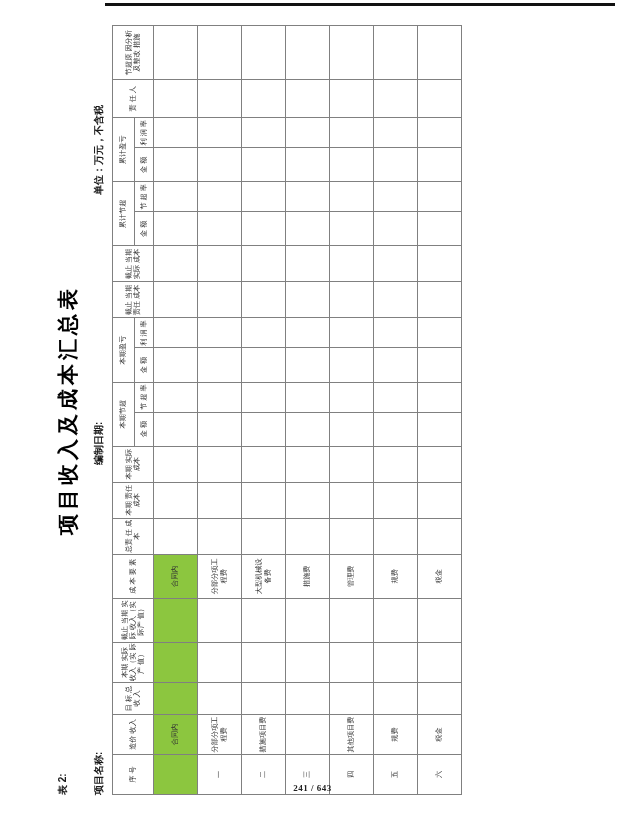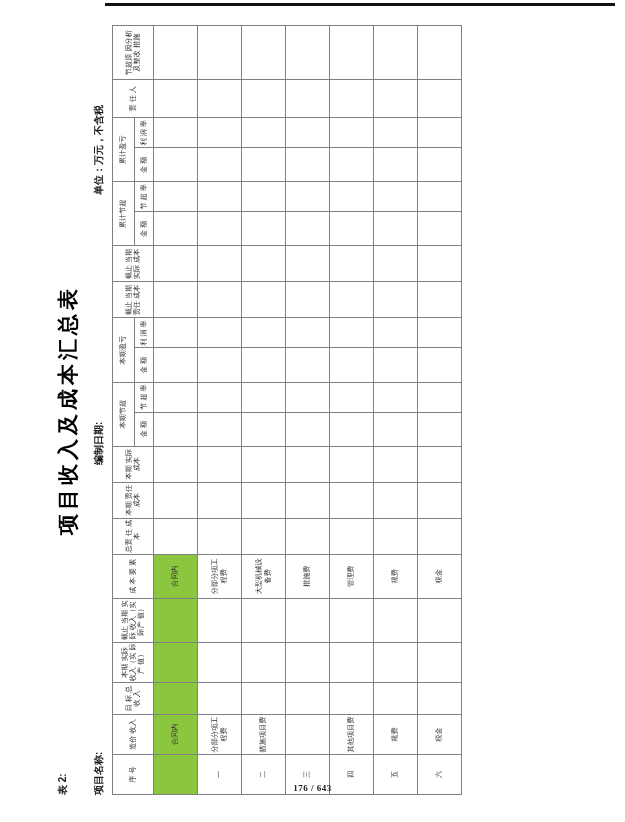--- a/index.html
+++ b/index.html
@@ -339,14 +339,14 @@
             <td></td>
             <td></td>
             <td></td>
             <td></td>
             <td></td>
           </tr>
         </tbody>
     </table>
   </div>
 
-  <div class="page-num">176 / 643</div>
+  <div class="page-num">241 / 643</div>
 </div>
 
 </body></html>

